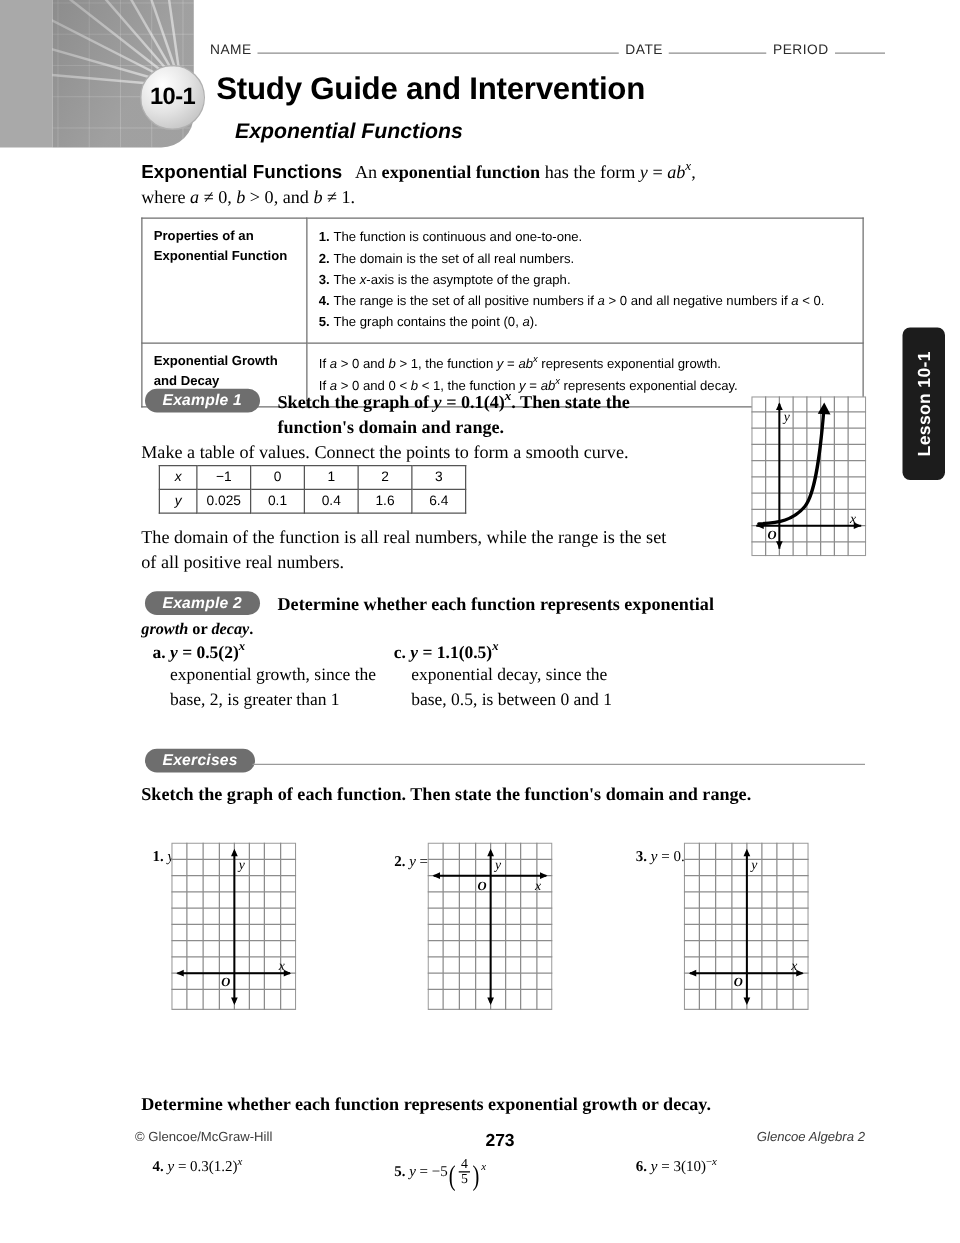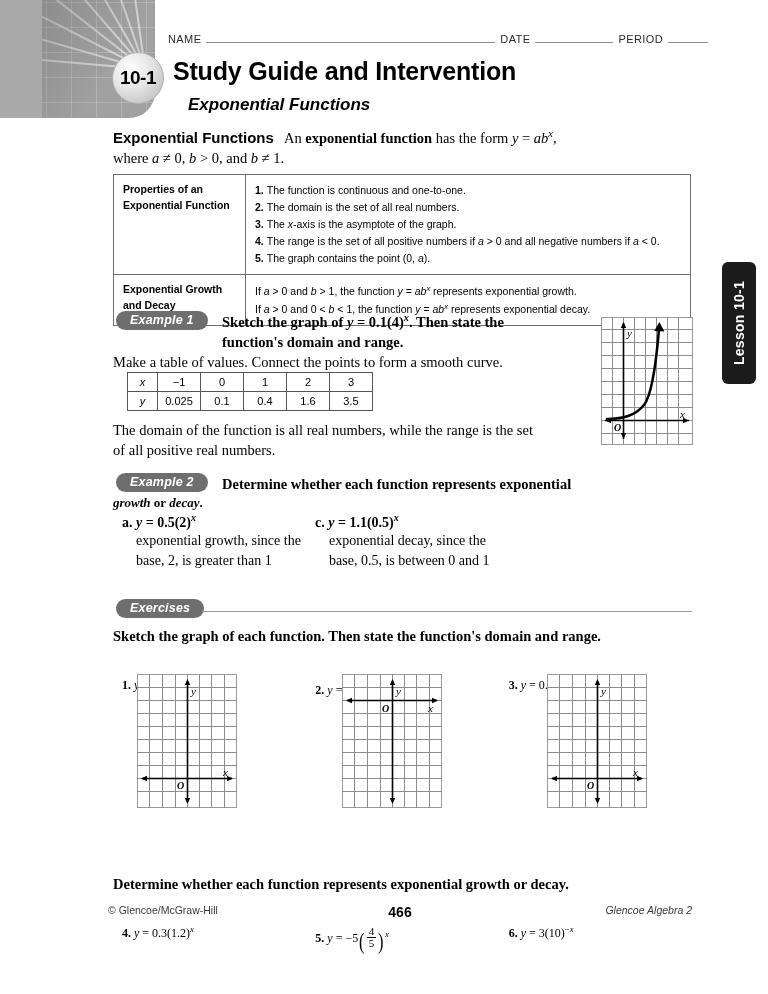--- a/index.html
+++ b/index.html
@@ -336,21 +336,21 @@
     <td class="c">1</td>
     <td class="c">2</td>
     <td class="c">3</td>
   </tr>
   <tr>
     <td class="hd">y</td>
     <td class="c">0.025</td>
     <td class="c">0.1</td>
     <td class="c">0.4</td>
     <td class="c">1.6</td>
-    <td class="c">3.5</td>
+    <td class="c">6.4</td>
   </tr>
 </tbody>
   </table>
 
 <div class="ex1-close">The domain of the function is all real numbers, while the range is the set of all positive real numbers.</div>
 
 <div class="graph g-ex1">
   <svg width="92" height="128" viewBox="0 0 92 128">
     <rect x="0.5" y="0.5" width="91" height="127" fill="#fff" stroke="#9a9a9a" stroke-width="1"></rect>
     <g stroke="#8c8c8c" stroke-width="1">
@@ -537,15 +537,15 @@
   <div class="cell">
     <span class="num">5.</span><i class="v">y</i> = −5<span class="paren-big">(</span><span class="frac"><span class="top">4</span><span class="bot">5</span></span><span class="paren-big">)</span><sup><i class="v">x</i></sup>
   </div>
   <div class="cell">
     <span class="num">6.</span><i class="v">y</i> = 3(10)<sup>−<i class="v">x</i></sup>
   </div>
 </div>
 
 <div class="footer">
   <span>© Glencoe/McGraw-Hill</span>
-  <span class="pg">466</span>
+  <span class="pg">273</span>
   <span class="right">Glencoe Algebra 2</span>
 </div>
 
 </body></html>

